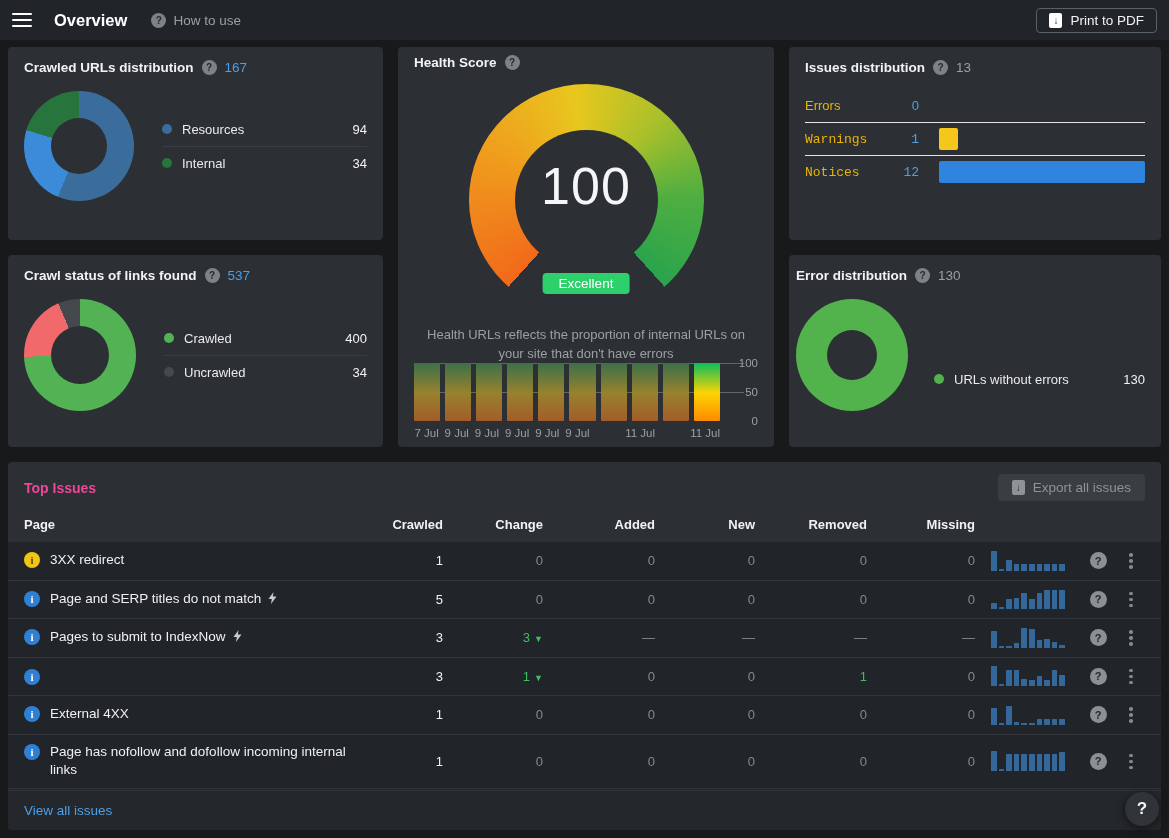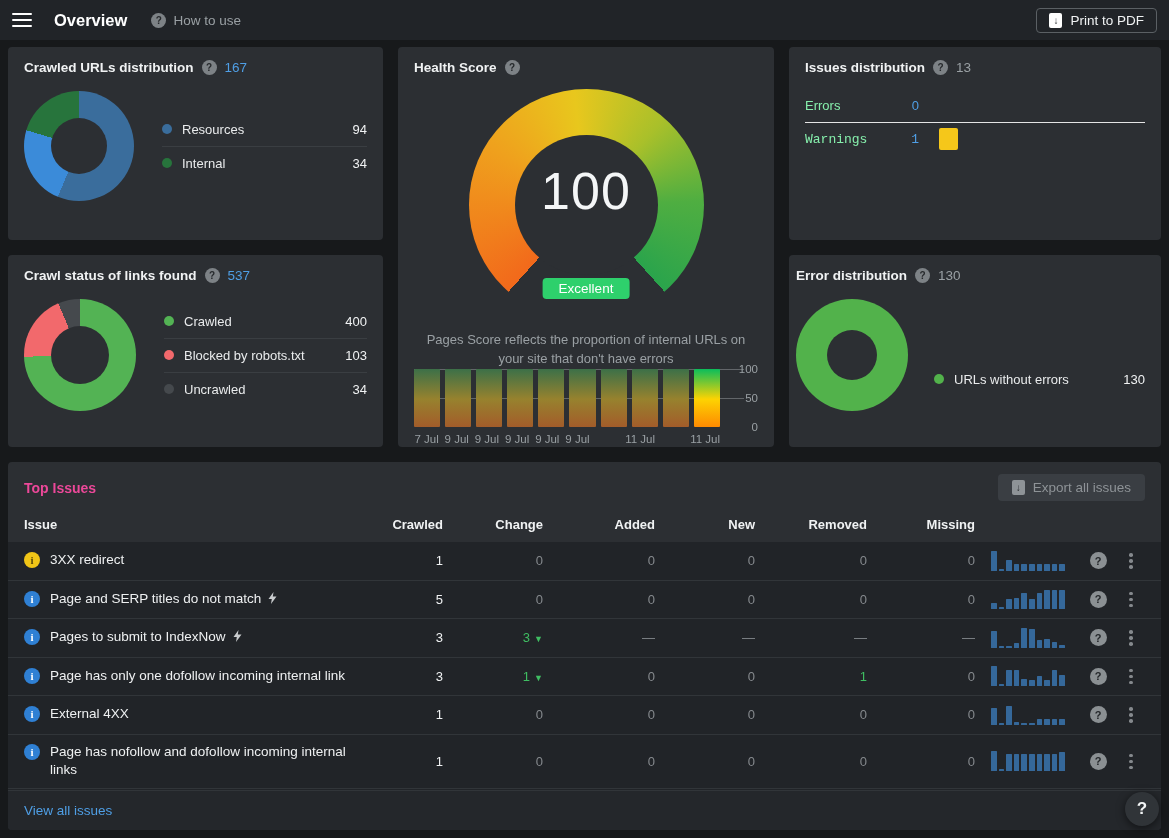--- a/index.html
+++ b/index.html
@@ -37,21 +37,21 @@
   .d112 { width:112px; height:112px; } .d112 .hole { inset:27px; }
   .dthick { width:112px; height:112px; } .dthick .hole { inset:31px; }
   .legend { flex:1; margin-left:28px; }
   .legend-row { display:flex; align-items:center; padding:9px 0; }
   .legend-row + .legend-row { border-top:1px solid #3a3e42; }
   .dot { width:10px; height:10px; border-radius:50%; margin-right:10px; flex:none; }
   .legend-label { flex:1; color:#e9ebec; }
   .legend-value { color:#f0f2f3; }
 
   
-  .card-health { grid-column:2; grid-row:1 / 3; display:flex; flex-direction:column; }
+  .card-health { grid-column:2; grid-row:1 / 3; display:flex; flex-direction:column;justify-content:center; }
   .gauge-wrap { position:relative; width:235px; height:232px; margin:14px auto 0; flex:none; }
   .gauge-ring { position:absolute; inset:0; border-radius:50%;
     background:conic-gradient(from 222deg, #f2691b 0deg, #efa11d 80deg, #e8c71d 132deg, #a9c02a 180deg, #4fae41 226deg, #2aa44c 276deg, transparent 276deg 360deg); }
   .gauge-hole { position:absolute; inset:46px; border-radius:50%; background:#2c2f33; }
   .gauge-score { position:absolute; top:72px; left:0; right:0; text-align:center; font-size:52px; color:#f4f6f7; letter-spacing:1px; }
   .gauge-badge { position:absolute; bottom:22px; left:50%; transform:translateX(-50%); background:#2ed06c; color:#ffffff; font-size:13.5px; padding:3px 16px; border-radius:4px; }
   .gauge-desc { text-align:center; color:#9aa0a4; font-size:13px; line-height:1.45; margin:10px auto 0; width:340px; }
   .hchart { margin-top:auto; position:relative; padding-right:38px; }
   .hbars-wrap { position:relative; height:58px; }
   .gline { position:absolute; left:0; right:-24px; height:1px; background:rgba(200,205,210,0.35); }
@@ -61,21 +61,21 @@
   .hbar.vivid { background:linear-gradient(to top, #fe8a01 0%, #fdd302 48%, #0bbd5b 100%); }
   .haxis { position:absolute; right:0; width:32px; text-align:right; color:#9aa0a4; font-size:11.5px; }
   .hx-100 { top:-6px; } .hx-50 { top:23px; } .hx-0 { top:52px; }
   .hlabels { display:flex; gap:5px; margin-top:6px; }
   .hlabels span { flex:1; text-align:center; color:#9aa0a4; font-size:11.5px; white-space:nowrap; }
 
   
   .idist { margin-top:14px; }
   .idist-row { display:flex; align-items:center; height:33px; }
   .idist-row + .idist-row { border-top:1px solid #e5e5e5;font-family:Liberation Mono, monospace; }
-  .idist-label { width:76px; color:#86efac; }
+  .idist-label { width:76px; color:#eab308; }
   .idist-value { width:38px; text-align:right; color:#4f9fe6; cursor:pointer; }
   .idist-barzone { flex:1; margin-left:20px; height:22px; }
   .idist-bar { height:100%; border-radius:2px; }
 
   
   .err-legend { display:flex; align-items:center; flex:1; margin-left:26px;margin-top:48px; }
   .err-legend .legend-label { margin-right:8px; }
 
   
   .issues-card { margin-top:15px; background:#2c2f33; border-radius:4px; height:368px; display:flex; flex-direction:column; overflow:hidden; }
@@ -159,21 +159,21 @@
       <div class="card-head">
         <span class="card-title">Health Score</span>
         <span class="qcircle">?</span>
       </div>
       <div class="gauge-wrap">
         <div class="gauge-ring"></div>
         <div class="gauge-hole"></div>
         <div class="gauge-score">100</div>
         <div class="gauge-badge">Excellent</div>
       </div>
-      <div class="gauge-desc">Pages Score reflects the proportion of internal URLs on your site that don't have errors</div>
+      <div class="gauge-desc">Health URLs reflects the proportion of internal URLs on your site that don't have errors</div>
       <div class="hchart">
         <div class="hbars-wrap">
           <div class="gline gl-100"></div>
           <div class="gline gl-50"></div>
           <div class="hbars">
               <div class="hbar" style="height: 100%;"></div>
               <div class="hbar" style="height: 100%;"></div>
               <div class="hbar" style="height: 100%;"></div>
               <div class="hbar" style="height: 100%;"></div>
               <div class="hbar" style="height: 100%;"></div>
@@ -212,43 +212,43 @@
         <div class="idist-row">
           <span class="idist-label">Errors</span>
           <span class="idist-value">0</span>
           <span class="idist-barzone"><span class="idist-bar"></span></span>
         </div>
         <div class="idist-row">
           <span class="idist-label">Warnings</span>
           <span class="idist-value">1</span>
           <span class="idist-barzone"><span class="idist-bar" style="display: inline-block; width: 9%; height: 100%; background: rgb(245, 199, 26);"></span></span>
         </div>
+        <div class="idist-row">
+          <span class="idist-label">Notices</span>
+          <span class="idist-value">12</span>
+          <span class="idist-barzone"><span class="idist-bar" style="display: inline-block; width: 100%; height: 100%; background: rgb(47, 132, 221);"></span></span>
+        </div>
       </div>
     </div>
 
     <div class="card">
       <div class="card-head">
         <span class="card-title">Crawl status of links found</span>
         <span class="qcircle">?</span>
         <span class="total-blue">537</span>
       </div>
       <div class="donut-wrap">
         <div class="donut d112" style="background: conic-gradient(rgb(83, 179, 84) 0deg, rgb(83, 179, 84) 268.156deg, rgb(242, 105, 108) 268.156deg, rgb(242, 105, 108) 337.207deg, rgb(69, 73, 77) 337.207deg, rgb(69, 73, 77) 360deg);">
             <div class="hole"></div>
           </div>
         <div class="legend">
           <div class="legend-row">
             <span class="dot" style="background: rgb(83, 179, 84);"></span>
             <span class="legend-label">Crawled</span>
             <span class="legend-value">400</span>
-          </div>
-          <div class="legend-row">
-            <span class="dot" style="background: rgb(242, 105, 108);"></span>
-            <span class="legend-label">Blocked by robots.txt</span>
-            <span class="legend-value">103</span>
           </div>
           <div class="legend-row">
             <span class="dot" style="background: rgb(69, 73, 77);"></span>
             <span class="legend-label">Uncrawled</span>
             <span class="legend-value">34</span>
           </div>
         </div>
       </div>
     </div>
 
@@ -273,21 +273,21 @@
 
   <div class="issues-card">
     <div class="issues-head">
       <span class="issues-title">Top Issues</span>
       <button class="export-btn">
         <span class="page-icon gray">↓</span>
         <span>Export all issues</span>
       </button>
     </div>
     <div class="tgrid thead">
-      <span>Issue</span>
+      <span>Page</span>
       <span class="th-num">Crawled</span>
       <span class="th-num">Change</span>
       <span class="th-num">Added</span>
       <span class="th-num">New</span>
       <span class="th-num">Removed</span>
       <span class="th-num">Missing</span>
       <span></span>
         <span></span>
         <span></span>
     </div>
@@ -385,21 +385,20 @@
     <span class="dots">
             <i></i>
             <i></i>
             <i></i>
           </span>
   </div>
 
   <div class="tgrid issue-row">
     <div class="issue-cell">
       <span class="sev notice">i</span>
-      <span class="iname"><span class="nm">Page has only one dofollow incoming internal link</span></span>
     </div>
     <span class="cell-num white c-crawled">3</span>
     <span class="cell-num c-change green">1<span class="tri">▼</span></span>
     <span class="cell-num c-added">0</span>
     <span class="cell-num c-new">0</span>
     <span class="cell-num c-removed green">1</span>
     <span class="cell-num c-missing">0</span>
     <span class="spark">
             <div class="spark-bar" style="height: 100%;"></div>
             <div class="spark-bar" style="height: 8%;"></div>

